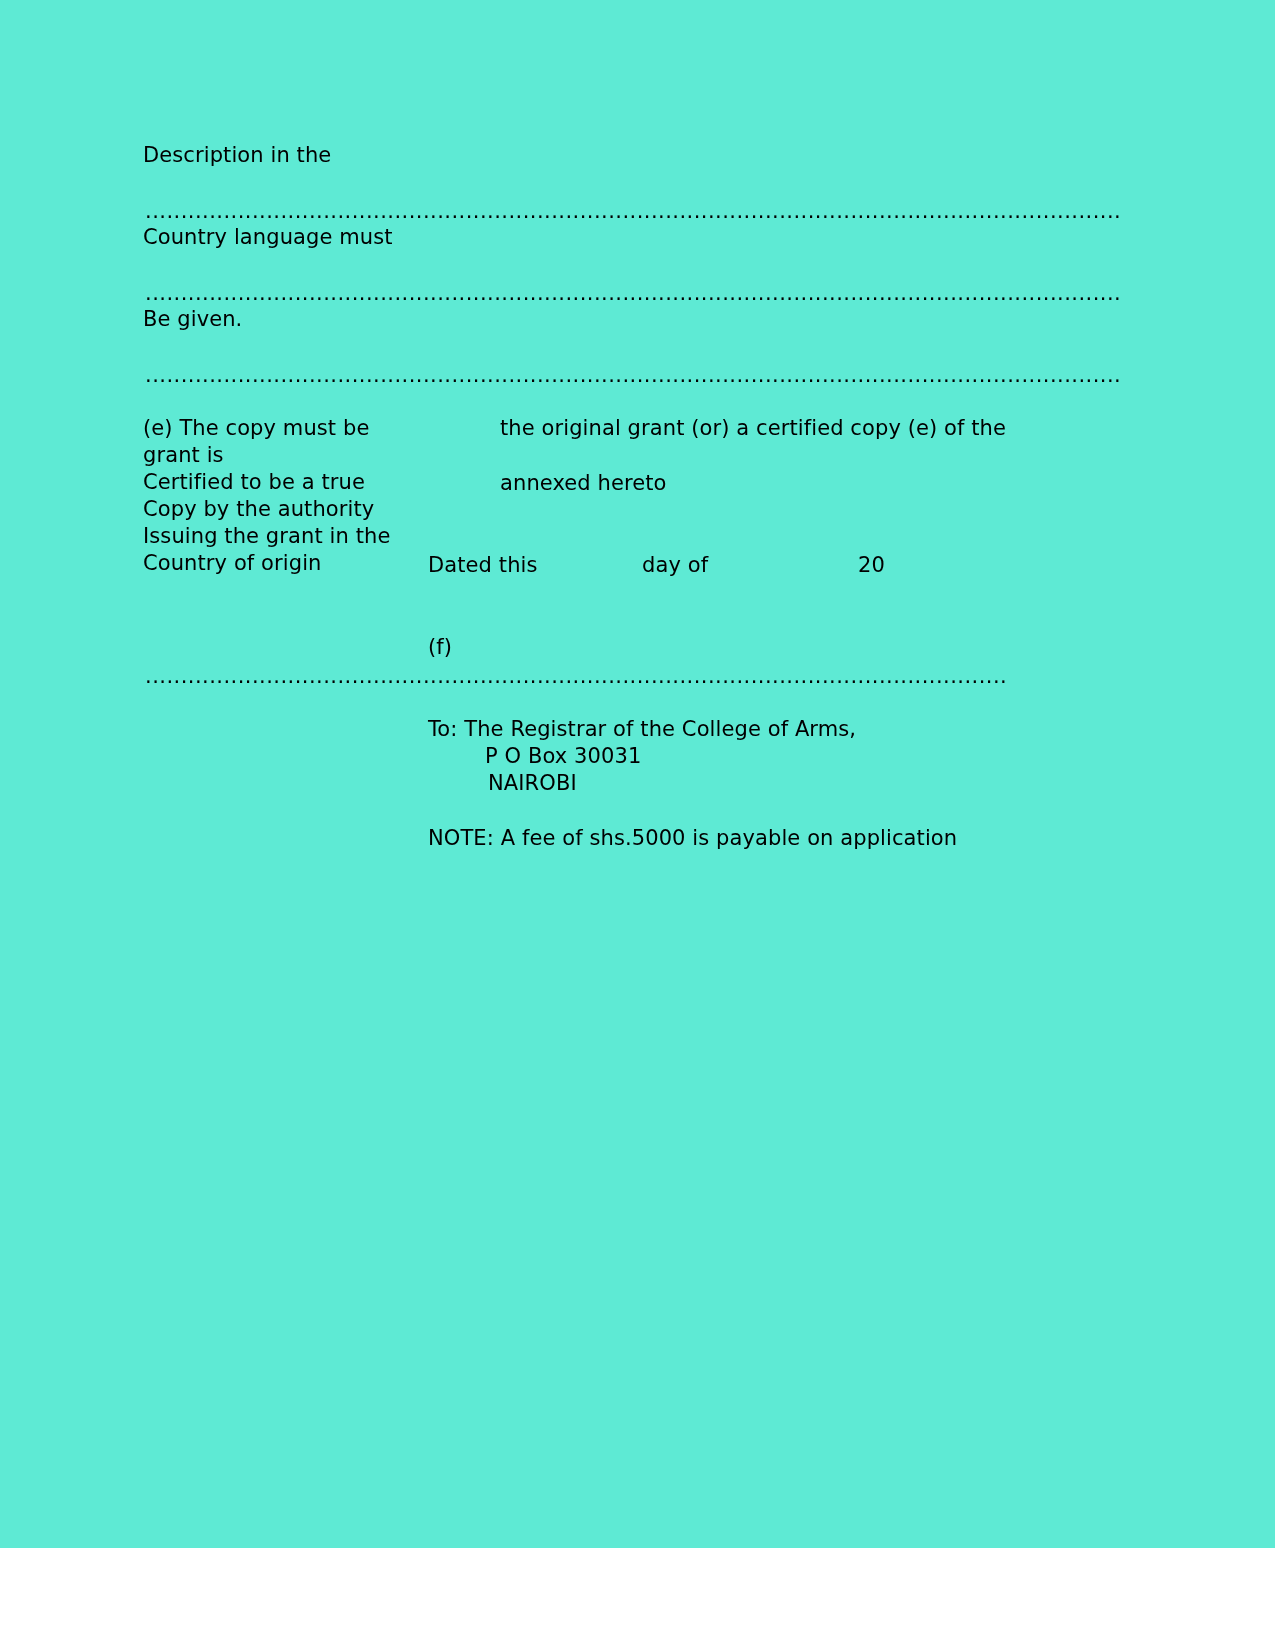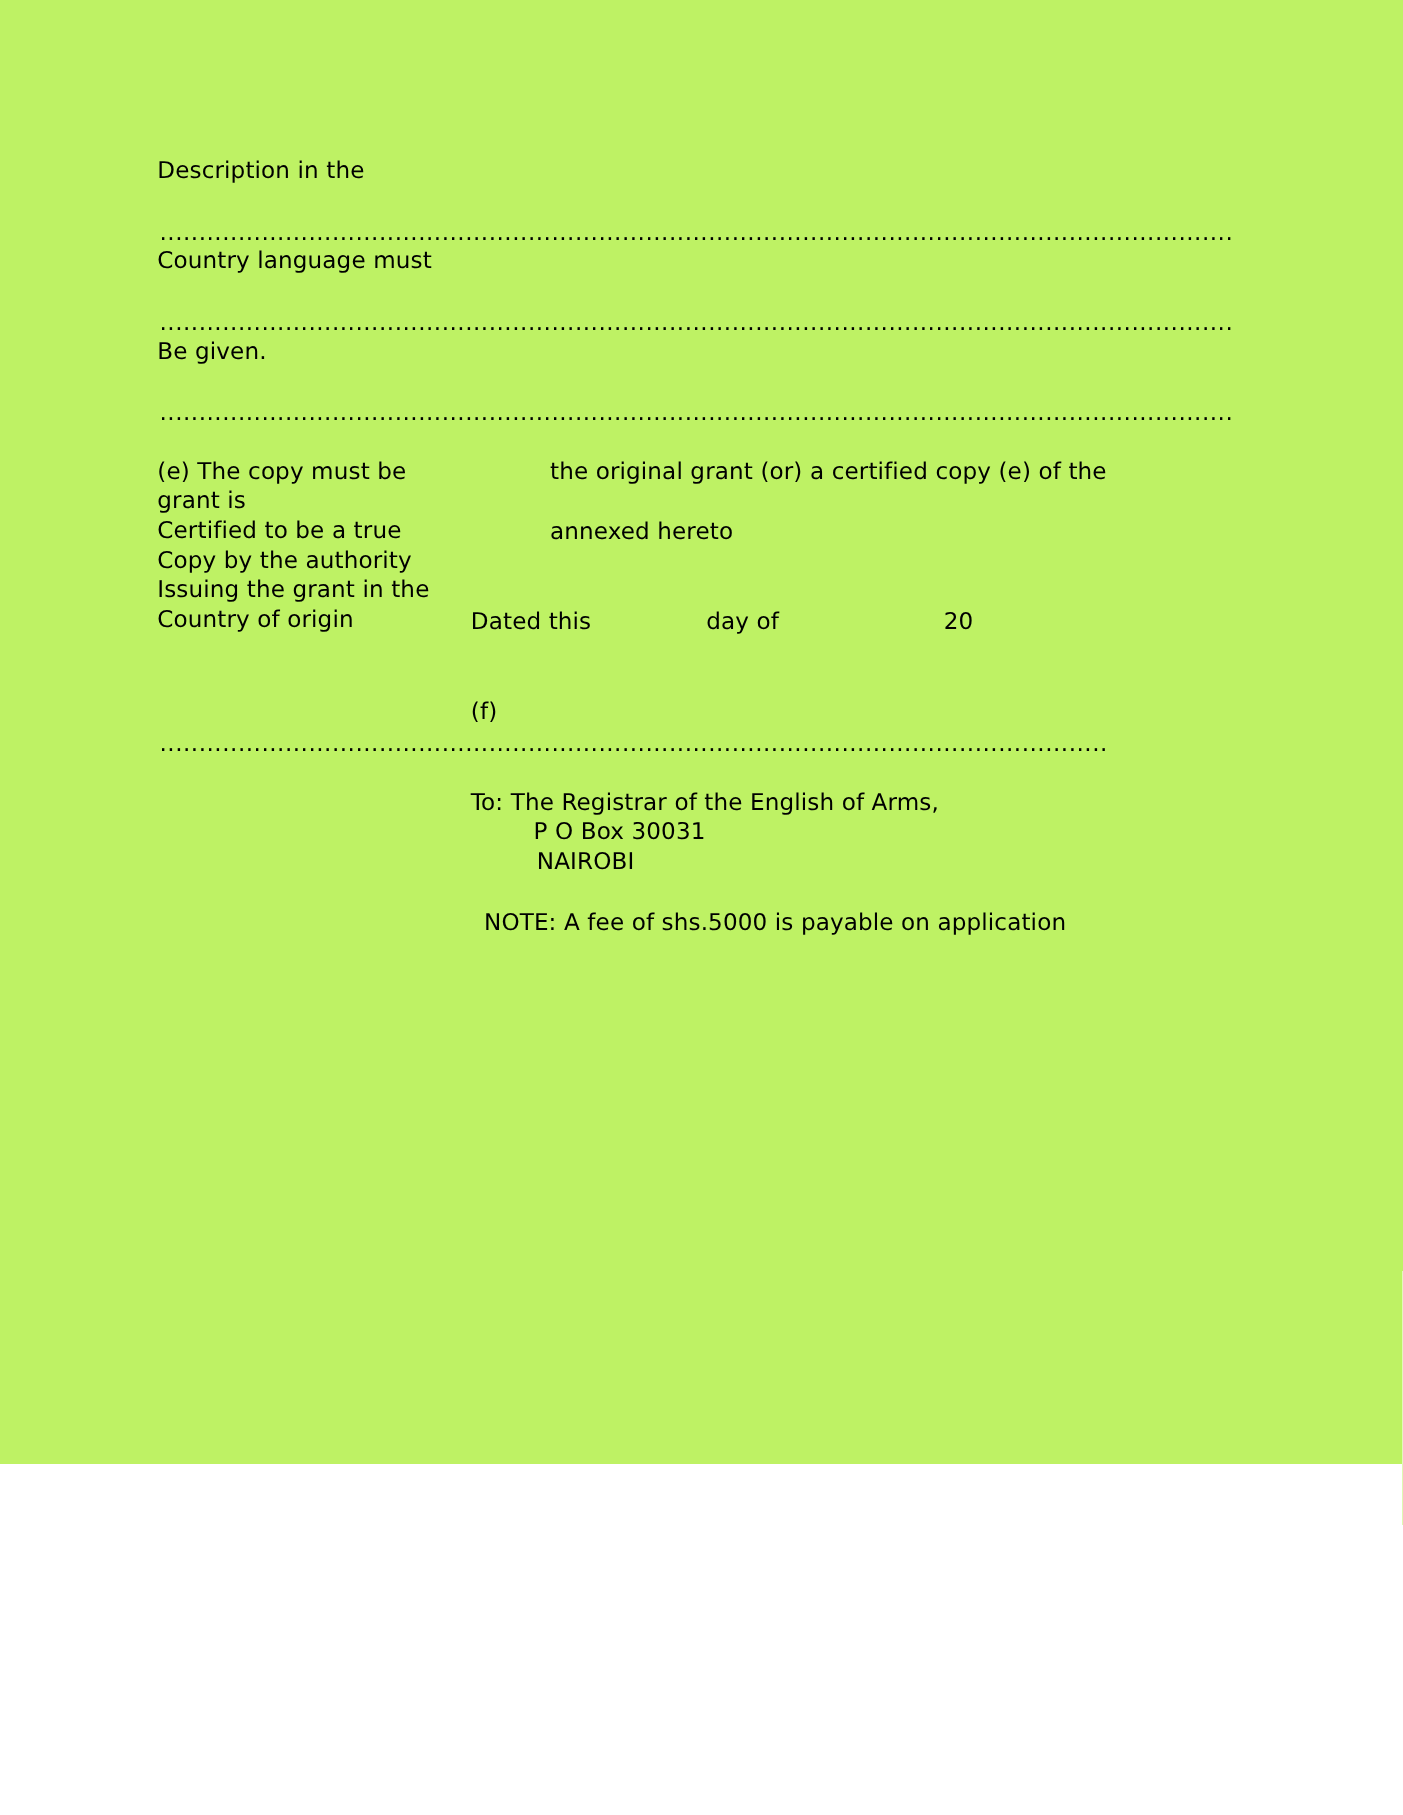--- a/index.html
+++ b/index.html
@@ -8,22 +8,22 @@
     padding: 0;
     background: #ffffff;
   }
   body {
     font-family: "DejaVu Sans", sans-serif;
     color: #000000;
   }
   .page {
     position: relative;
     width: 1275px;
-    height: 1331px;
-    background: #bef264;
+    height: 1548px;
+    background: #5eead4;
     overflow: hidden;
     margin: 0 auto;
   }
   
   .txt {
     position: absolute;
     font-size: 21px;
     line-height: 27px;
     white-space: pre;
     color: #000;
@@ -63,21 +63,21 @@
   #year-prefix     { left: 858px; top: 552px; }
 
   #sig-left-col    { left: 143px; top: 607px; }
   #sig-marker      { left: 428px; top: 634px; }
   #rule-4          { left: 145px; top: 665px; width: 860px; }
 
   #addr-line-1     { left: 428px; top: 716px; }
   #addr-line-2     { left: 485px; top: 743px; }
   #addr-line-3     { left: 488px; top: 770px; }
 
-  #fee-note        { left: 440px; top: 825px; text-align: right; }
+  #fee-note        { left: 428px; top: 825px; text-align: right; }
 </style>
 </head>
 <body>
 
 <div class="page">
 
   <div class="txt" id="hdr-line-1">Description in the</div>
 
   <div class="dots" id="rule-1">
     <span>.........................................................................................................................................................................................</span>
@@ -112,21 +112,21 @@
 
   <div class="txt" id="year-prefix">20</div>
 
 
   <div class="txt" id="sig-marker">(f)</div>
 
   <div class="dots" id="rule-4">
     <span>.................................................................................................................................................</span>
   </div>
 
-  <div class="txt" id="addr-line-1">To: The Registrar of the English of Arms,</div>
+  <div class="txt" id="addr-line-1">To: The Registrar of the College of Arms,</div>
 
   <div class="txt" id="addr-line-2">P O Box 30031</div>
 
   <div class="txt" id="addr-line-3">NAIROBI</div>
 
   <div class="txt" id="fee-note">NOTE: A fee of shs.5000 is payable on application</div>
 
 </div>
 
 </body></html>

